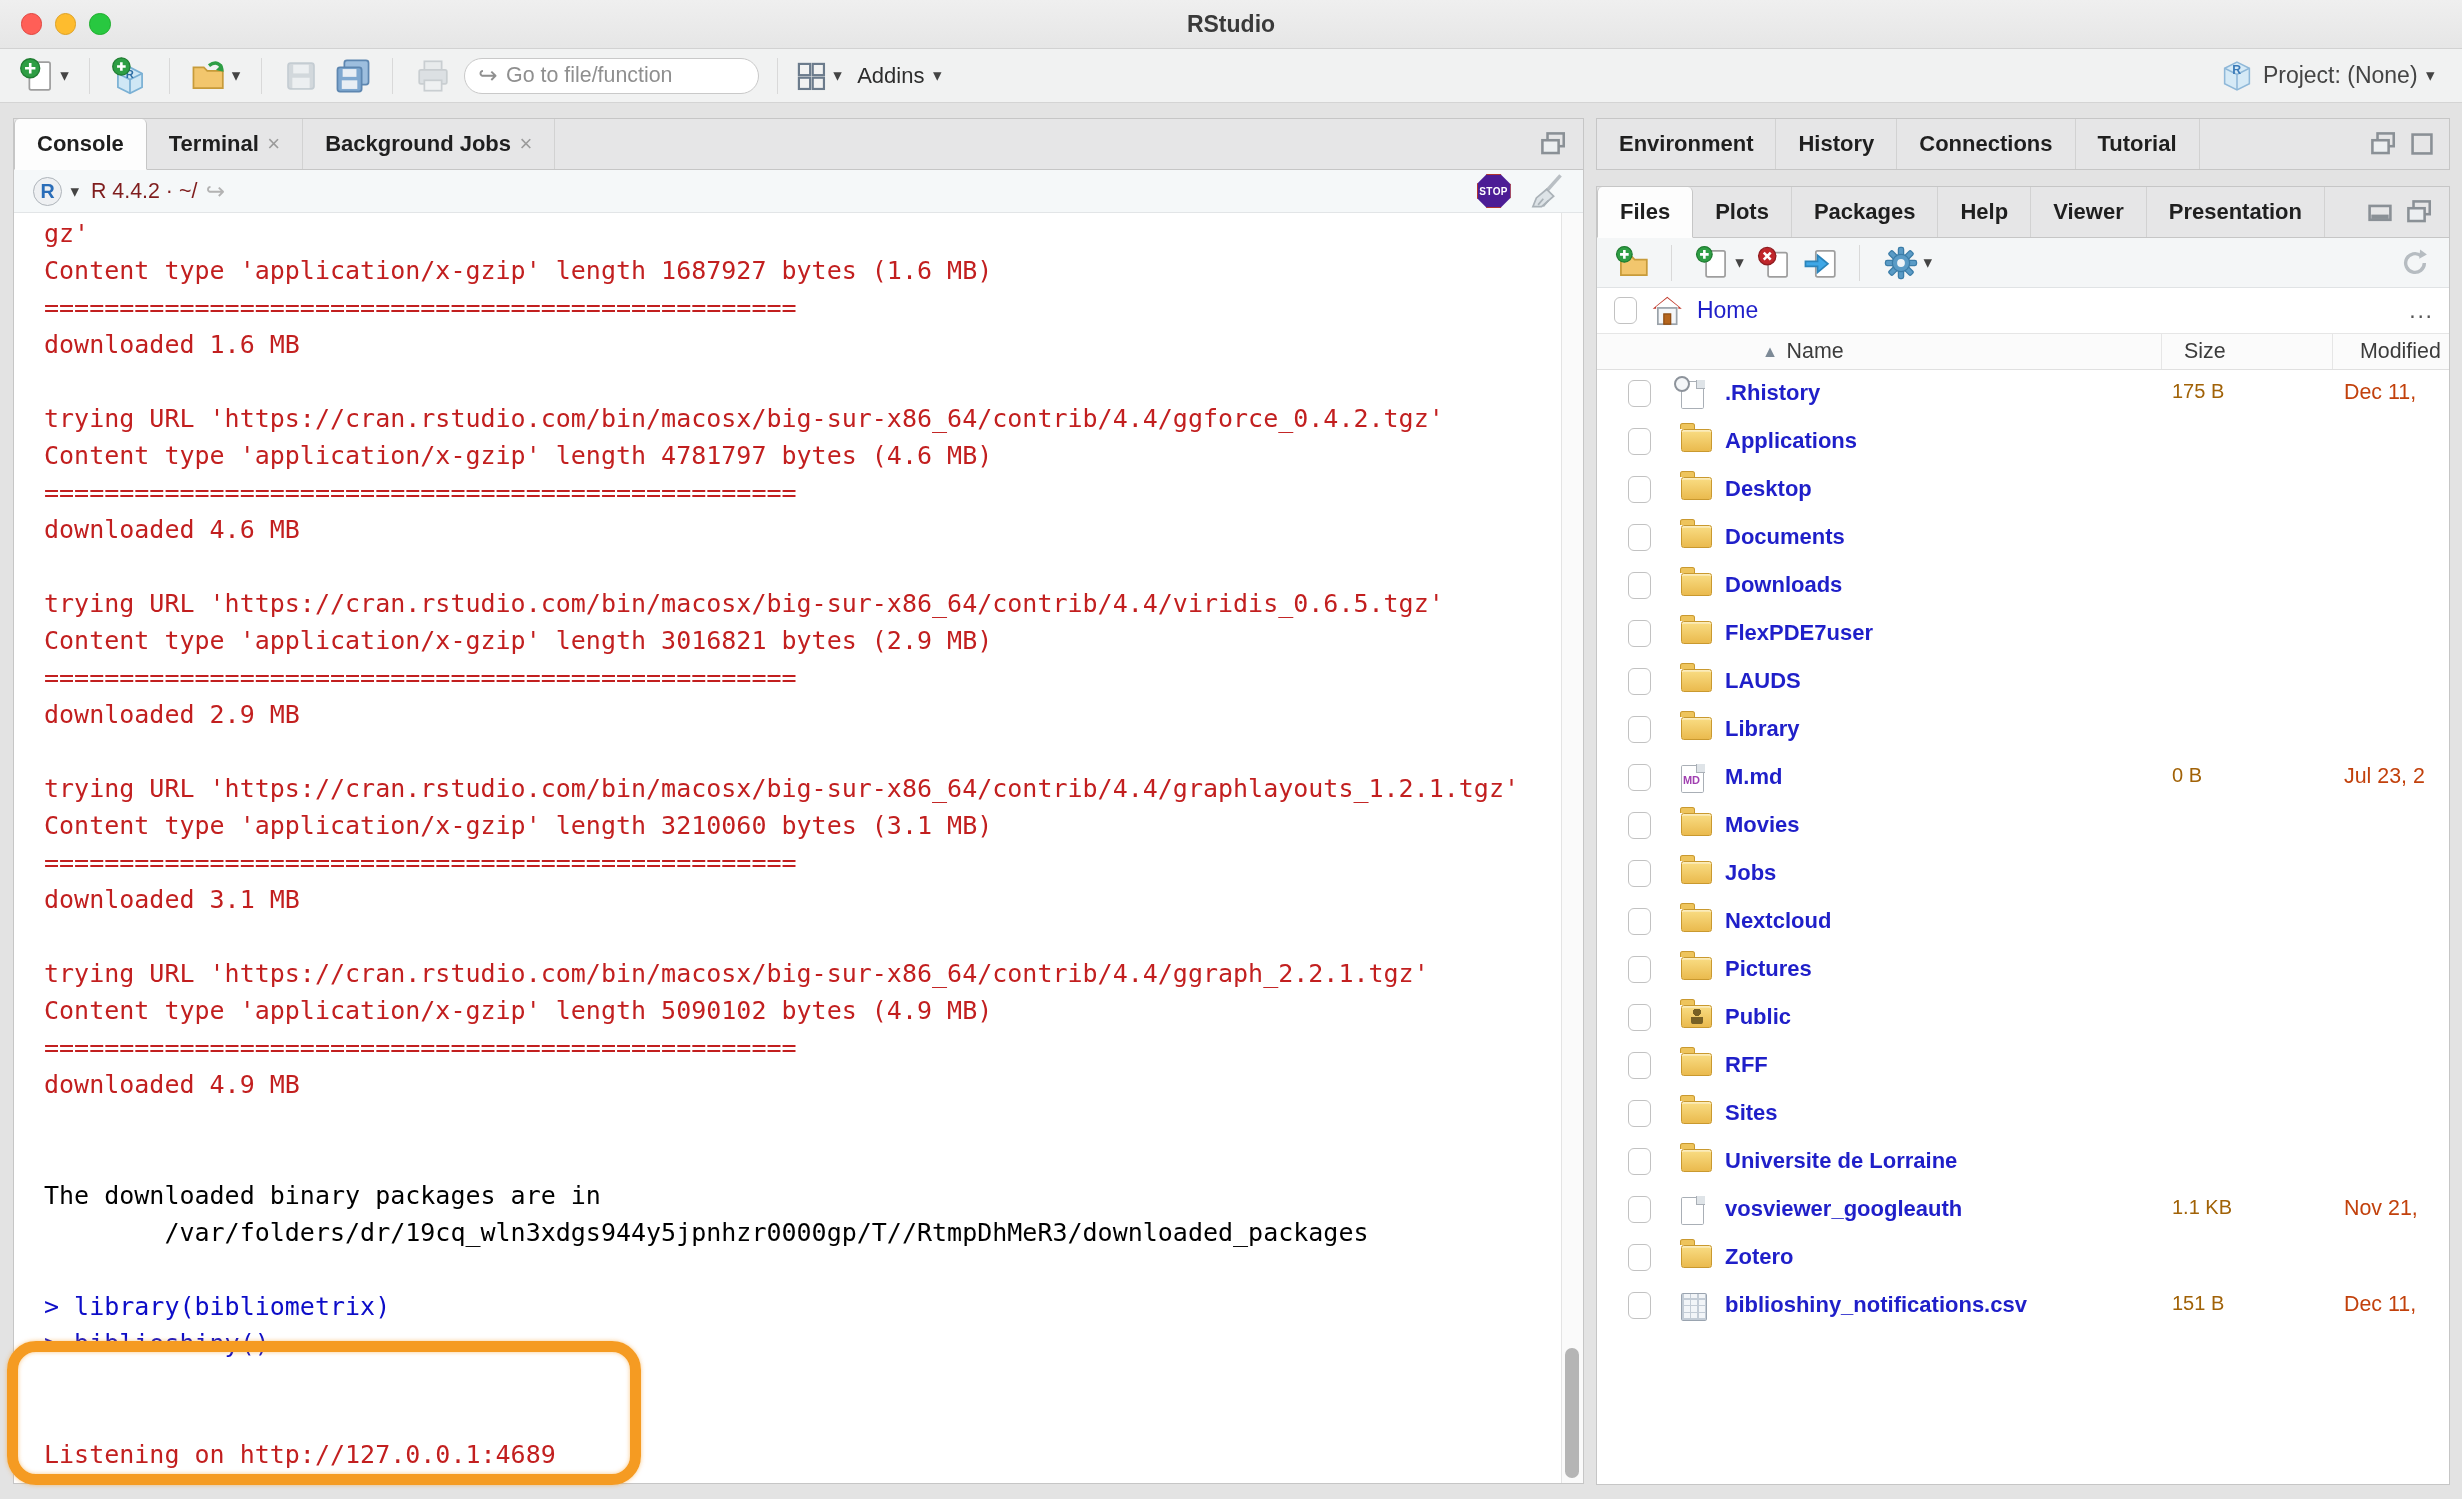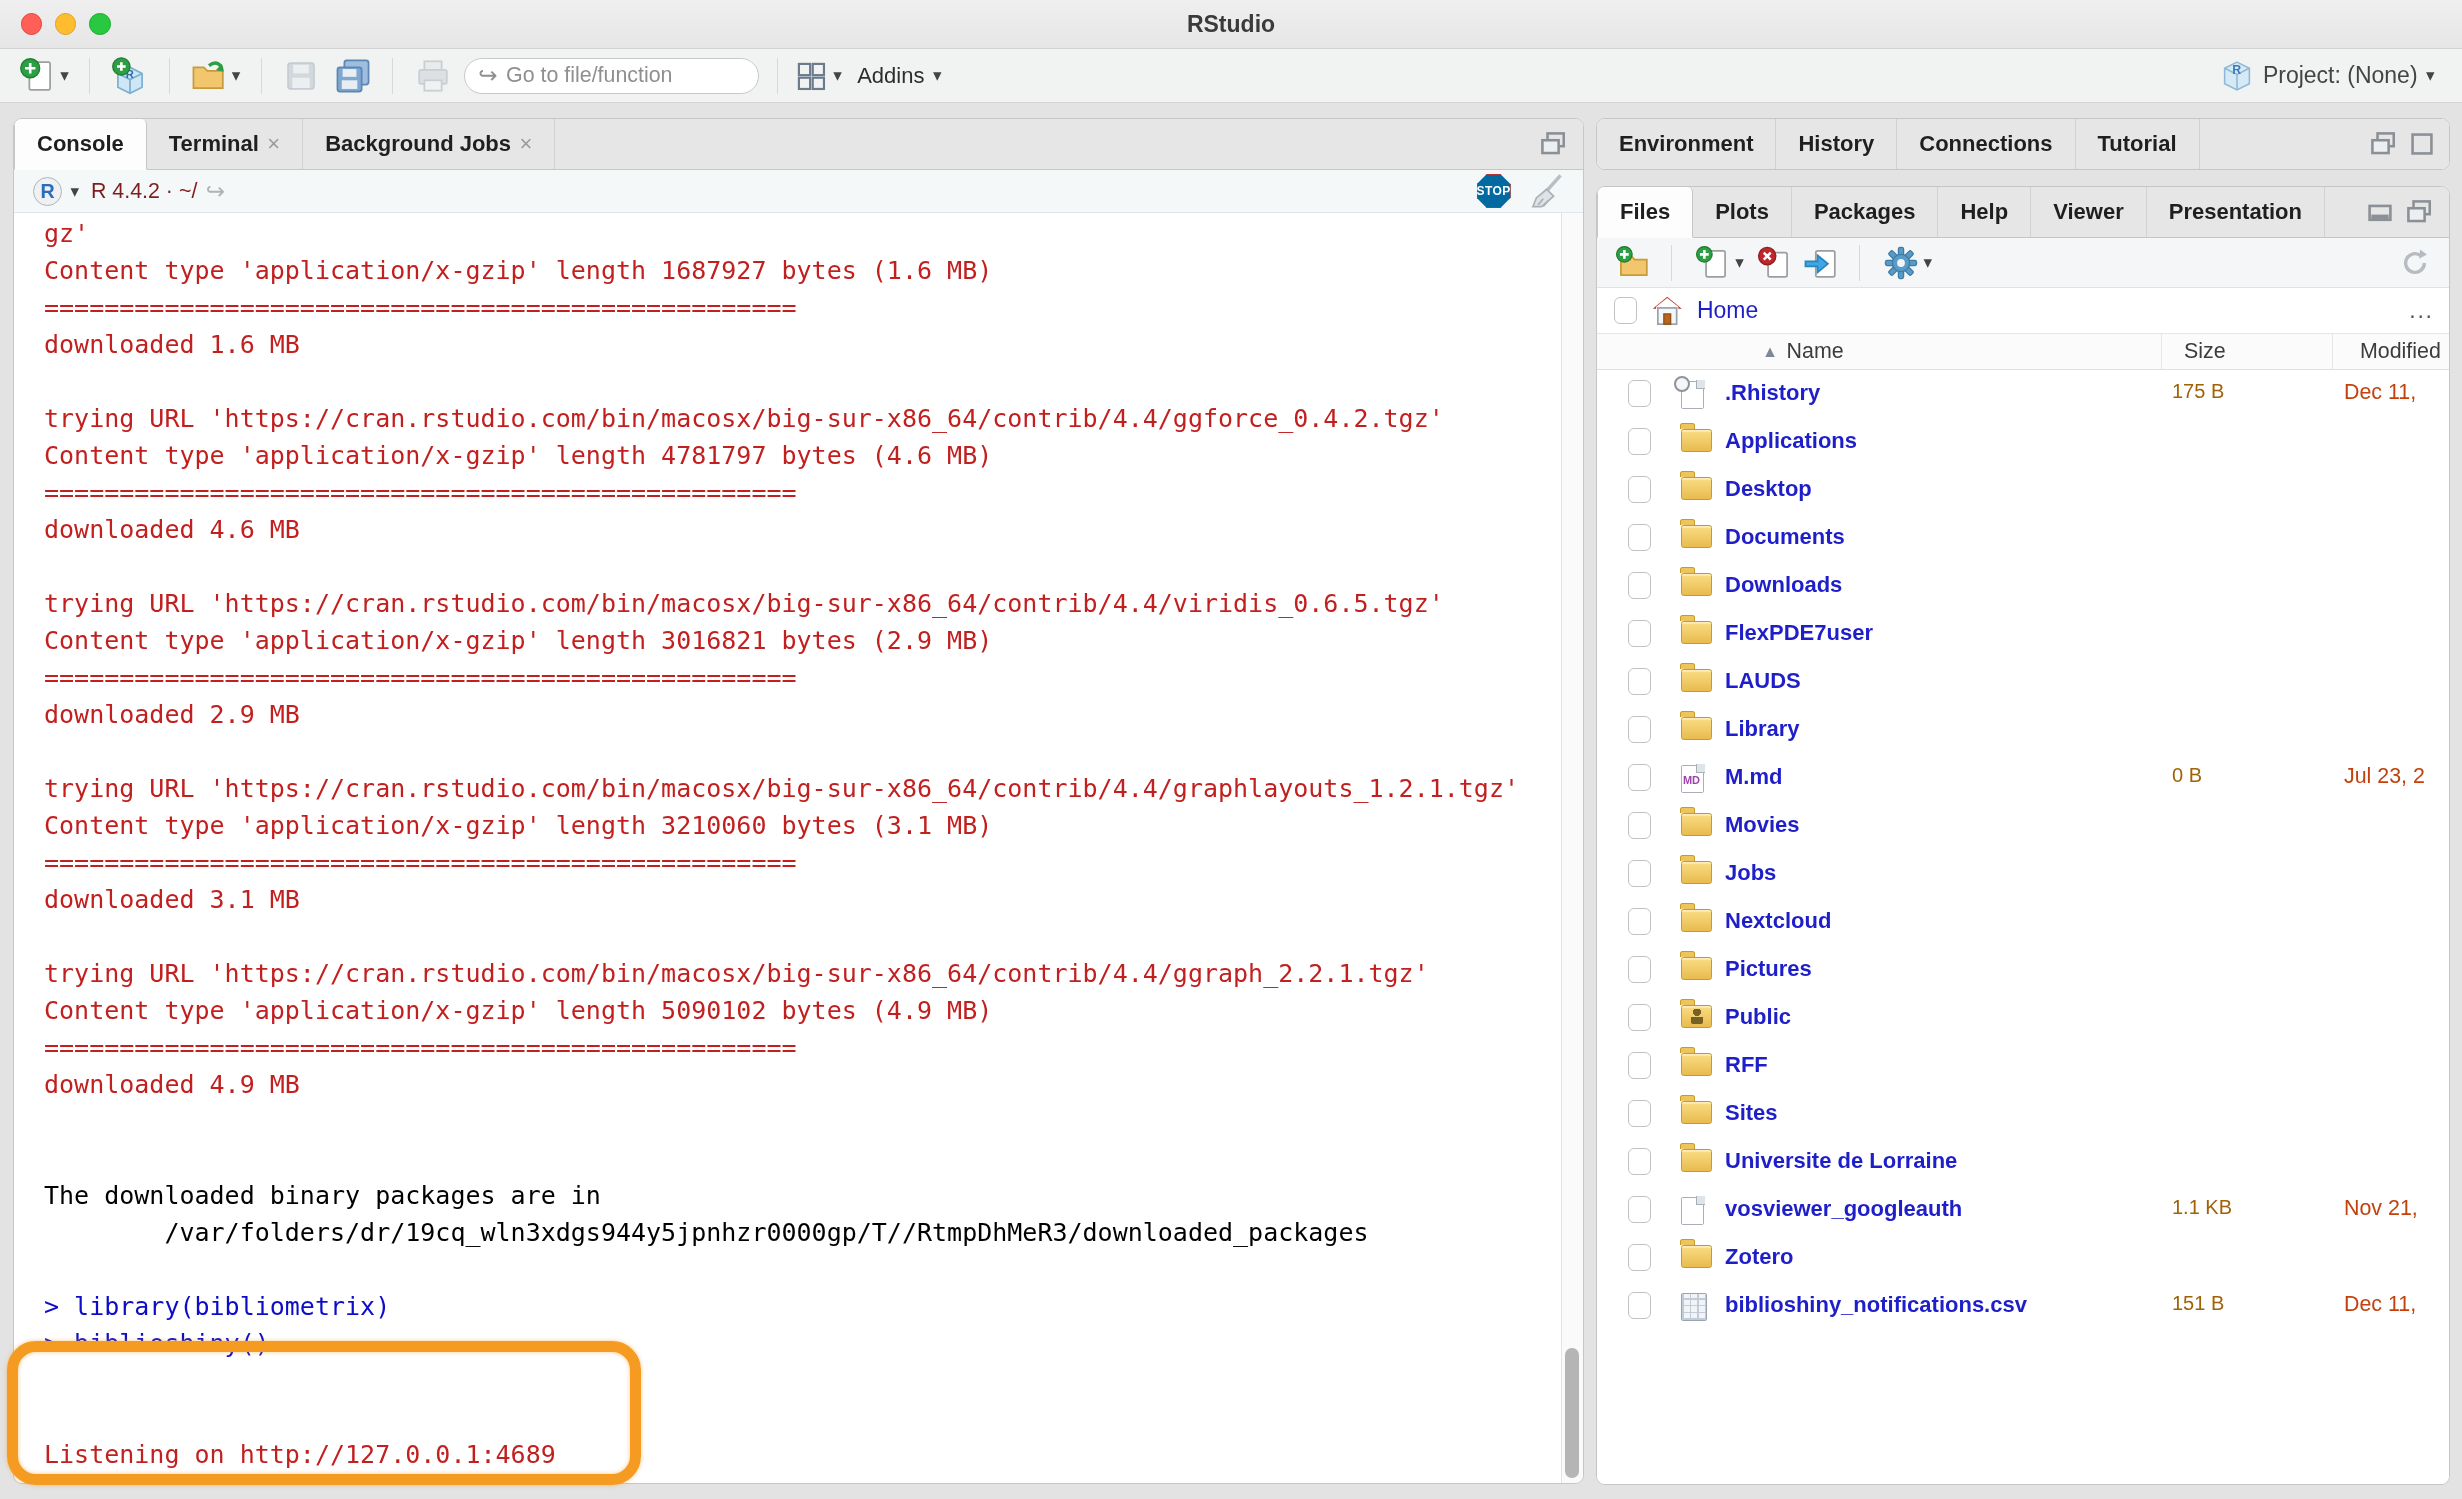--- a/index.html
+++ b/index.html
@@ -28,35 +28,35 @@
   .goto-box{display:flex;align-items:center;gap:8.5px;background:#fff;border:0.9px solid #c9c9c9;border-radius:18px;height:36px;width:295px;padding:0 13.7px;margin:0 8.5px;}
   .goto-arrow{color:#8f8f8f;font-size:23px;line-height:1;}
   .goto-ph{color:#8f8f8f;font-size:21.4px;}
   .addins-label{font-size:22px;color:#2d2d2d;margin:0 5.1px 0 8.5px;}
   .spacer{flex:1;}
   .project-btn{display:flex;align-items:center;gap:8.5px;margin-right:12px;}
   .project-label{font-size:23px;color:#444;}
   .dim{opacity:.45;}
 
   
-  .pane{position:absolute;background:#fff;border:0.9px solid var(--pane-border);border-radius:9px;overflow:hidden;}
+  .pane{position:absolute;background:#fff;border:0.9px solid var(--pane-border);border-radius:0;overflow:hidden;}
   .tabstrip{height:51px;background:var(--strip);border-bottom:0.9px solid var(--pane-border);display:flex;align-items:stretch;position:relative;}
   .tab{display:flex;align-items:center;gap:8.5px;padding:0 22px;font-size:22px;font-weight:700;color:#1f1f1f;border-right:0.9px solid var(--sep);position:relative;}
   .tab.active{background:#fdfdfd;border-left:0.9px solid var(--pane-border);border-right:0.9px solid var(--pane-border);margin-bottom:-0.9px;border-bottom:0.9px solid #fdfdfd;border-top-left-radius:5.1px;border-top-right-radius:5.1px;}
   .tab .close{font-weight:400;color:#9b9b9b;font-size:22px;}
   .strip-icons{position:absolute;right:15.4px;top:0;bottom:0;display:flex;align-items:center;gap:12px;}
 
   
   #console-pane{left:13px;top:118px;width:1571px;height:1366px;}
   .console-toolbar{height:43px;background:#f5f8f9;border-bottom:0.9px solid #e2e5e7;display:flex;align-items:center;padding:0 19px;gap:8.5px;}
   .rball{width:29px;height:29px;border-radius:50%;background:#eef0f2;border:1.7px solid #aeb4ba;color:#2a6db8;font-weight:700;font-size:19.7px;display:flex;align-items:center;justify-content:center;}
   .rver{font-size:21.4px;color:#7f1d1d;margin-left:3.4px;}
   .share-arrow{color:#b3b3b3;font-size:23px;}
   .console-toolbar .right{margin-left:auto;display:flex;align-items:center;gap:15.4px;}
-  .stop-icon{width:34px;height:34px;background:#0369a1;border:1.7px solid #b13530;clip-path:polygon(30% 0,70% 0,100% 30%,100% 70%,70% 100%,30% 100%,0 70%,0 30%);color:#fff;font-size:12px;font-weight:700;display:flex;align-items:center;justify-content:center;letter-spacing:0.4px;}
+  .stop-icon{width:34px;height:34px;background:#4c1d95;border:1.7px solid #b13530;clip-path:polygon(30% 0,70% 0,100% 30%,100% 70%,70% 100%,30% 100%,0 70%,0 30%);color:#fff;font-size:10px;font-weight:700;display:flex;align-items:center;justify-content:center;letter-spacing:0.4px;}
   .console-output{position:absolute;left:0;top:94px;right:22px;bottom:0;padding:1.7px 0 0 30px;overflow:hidden;}
   .cline{font-family:"DejaVu Sans Mono",monospace;font-size:25px;line-height:37px;min-height:37px;white-space:pre;color:#000;}
   .cline.red{color:var(--red);}
   .cline.blue{color:var(--blue);}
   .scroll-track{position:absolute;top:94px;right:0;width:22px;bottom:0;background:#fafafa;border-left:0.9px solid #e4e4e4;}
   .scroll-thumb{position:absolute;right:4.3px;width:13.7px;top:1135px;height:130px;background:#b5b5b5;border-radius:6.8px;}
 
   
   .annotation-box{position:absolute;left:6.8px;top:1341px;width:634px;height:144px;border:11px solid var(--orange);border-radius:29px;box-shadow:0 0 4.3px rgba(244,153,34,.55), inset 0 0 4.3px rgba(244,153,34,.55);pointer-events:none;}
 

